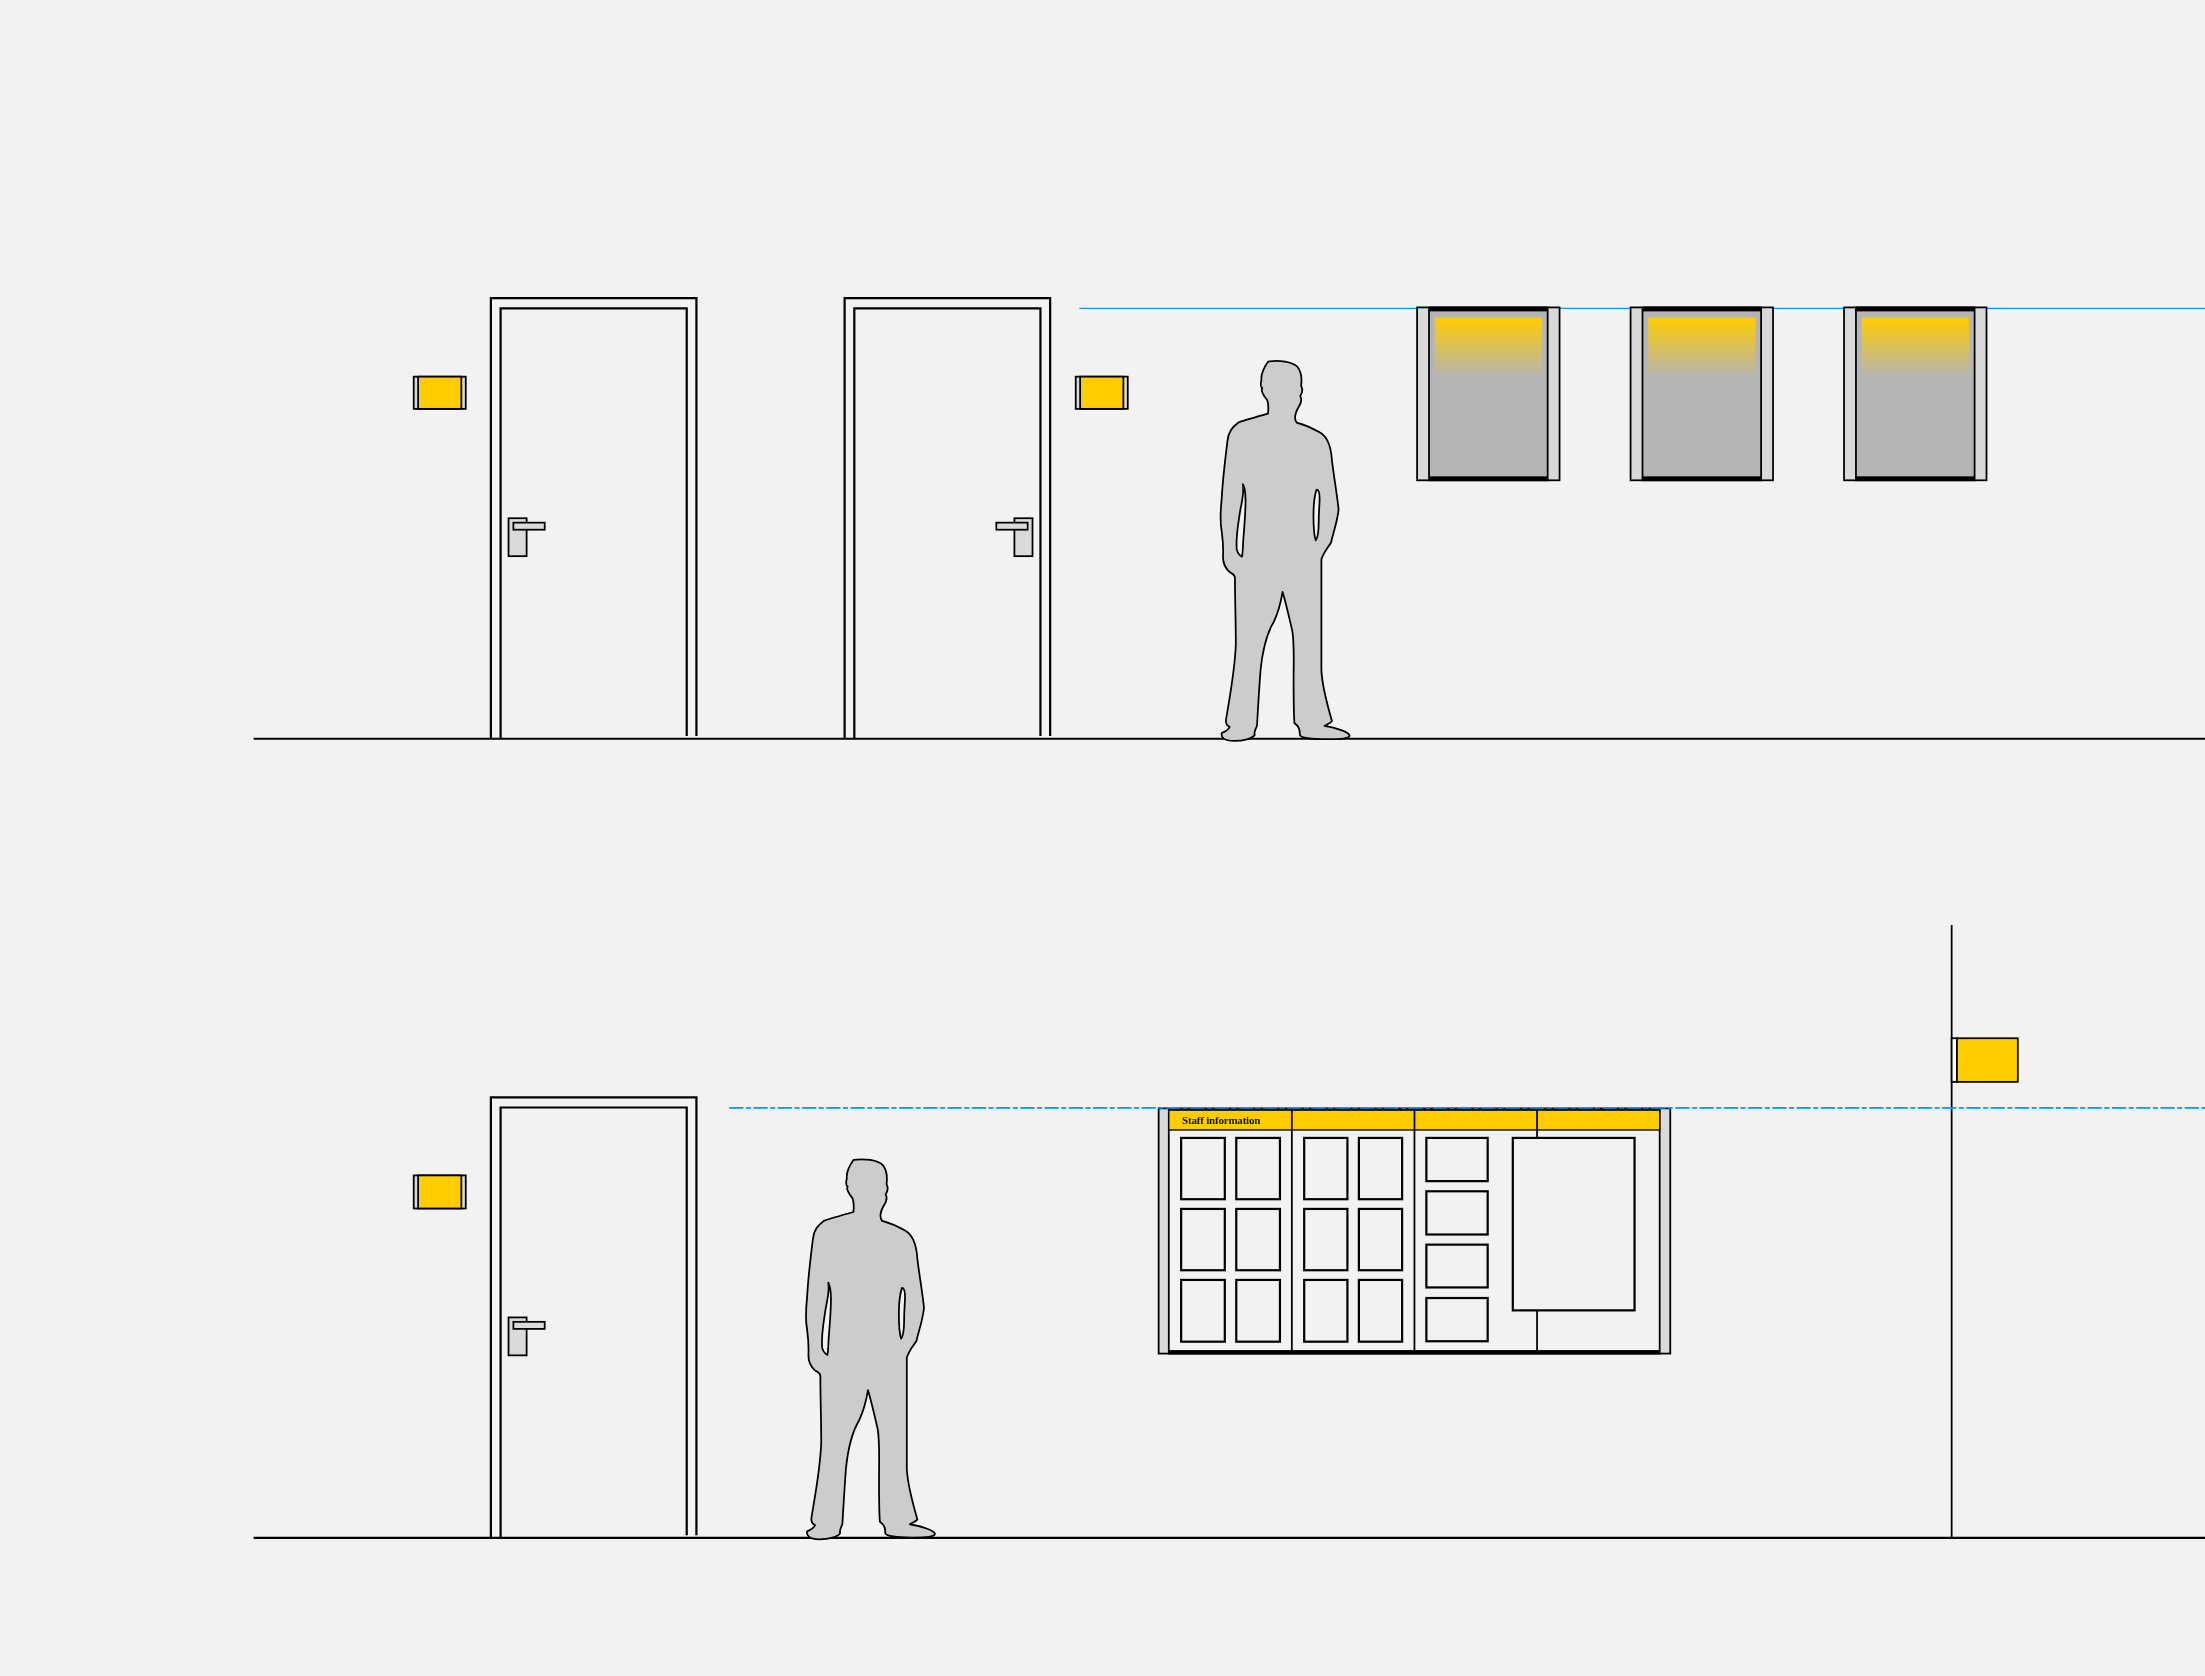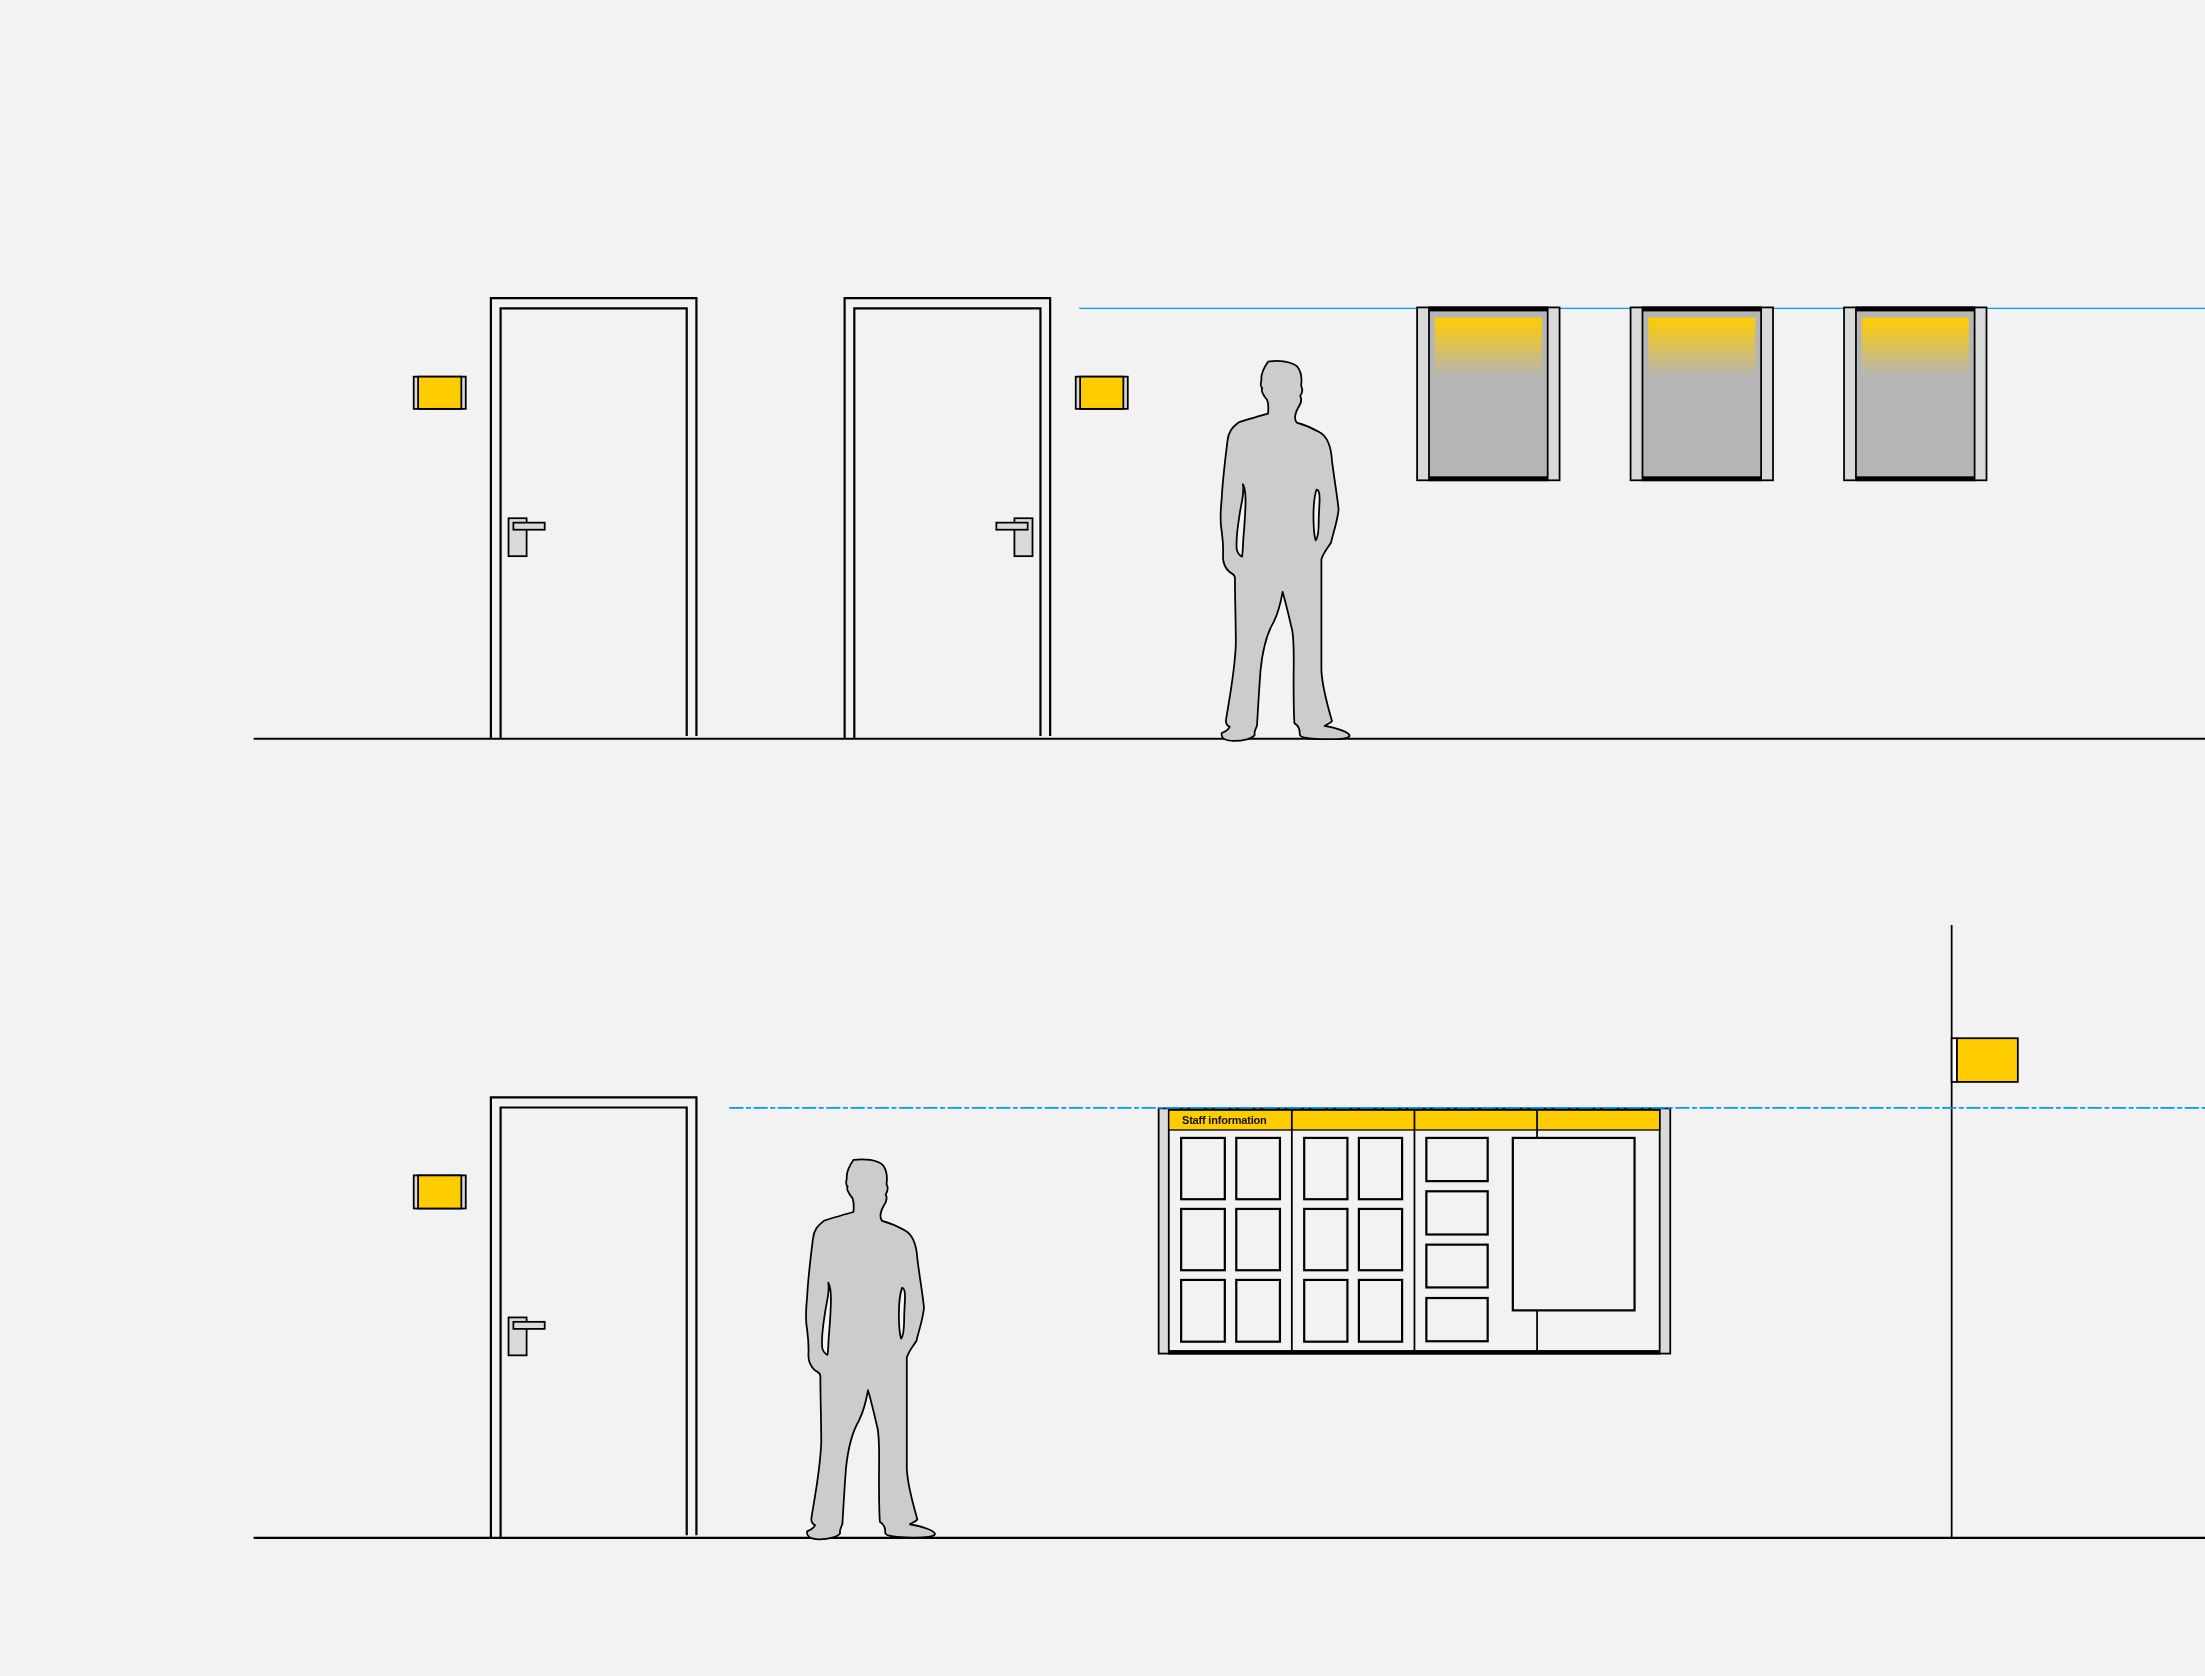--- a/index.html
+++ b/index.html
@@ -1,20 +1,20 @@
 <!DOCTYPE html>
 <html style="font-size:7px"><head>
 <meta charset="utf-8">
 <style>
   html, body { margin: 0; padding: 0; background: #f2f2f2; }
   body { width: 3352px; height: 1676px; overflow: hidden; position: relative; }
   #canvas { position: absolute; left: 0; top: 0; width: 3352px; height: 1676px; }
   .staff-title {
     position: absolute;
-    font-family: Liberation Sans, sans-serif;
+    font-family: Liberation Serif, serif;
     font-weight: bold;
     font-size: 11px;
     line-height: 20px;
     color: #111;
     white-space: nowrap;
     letter-spacing: -0.2px;
     text-align: center;
   }
 </style>
 </head>

